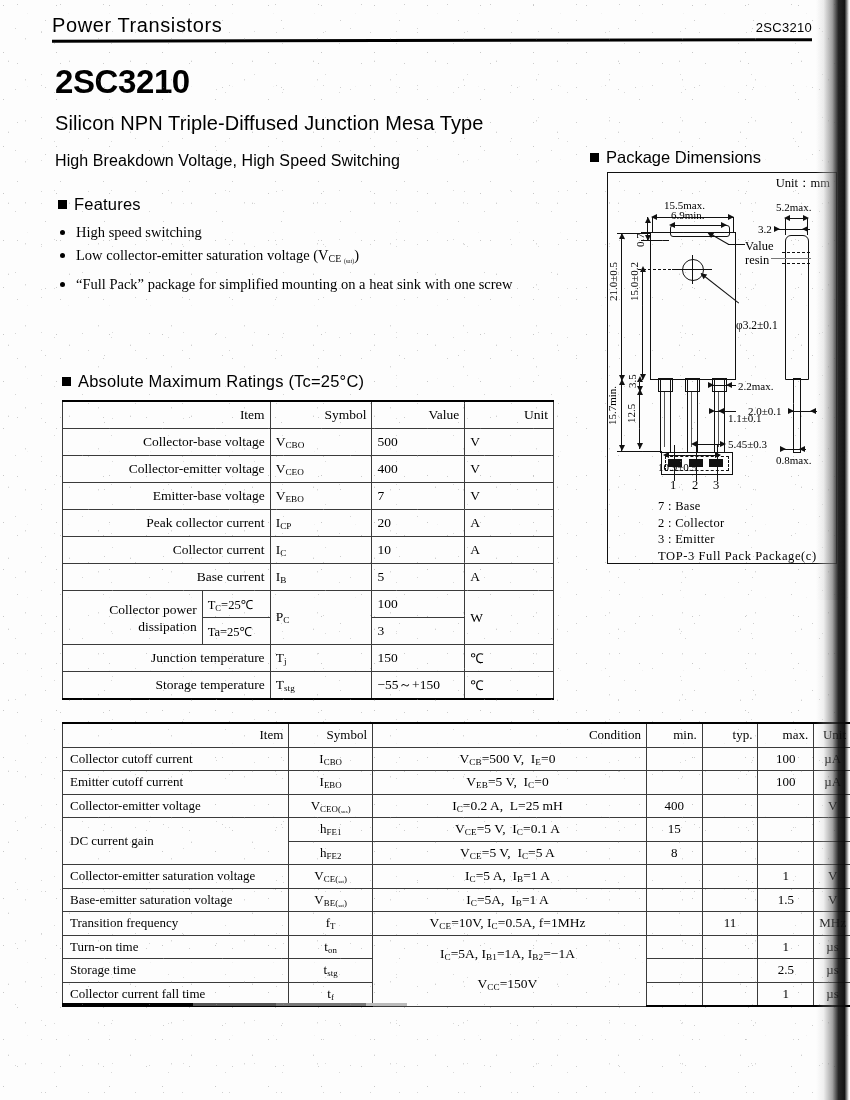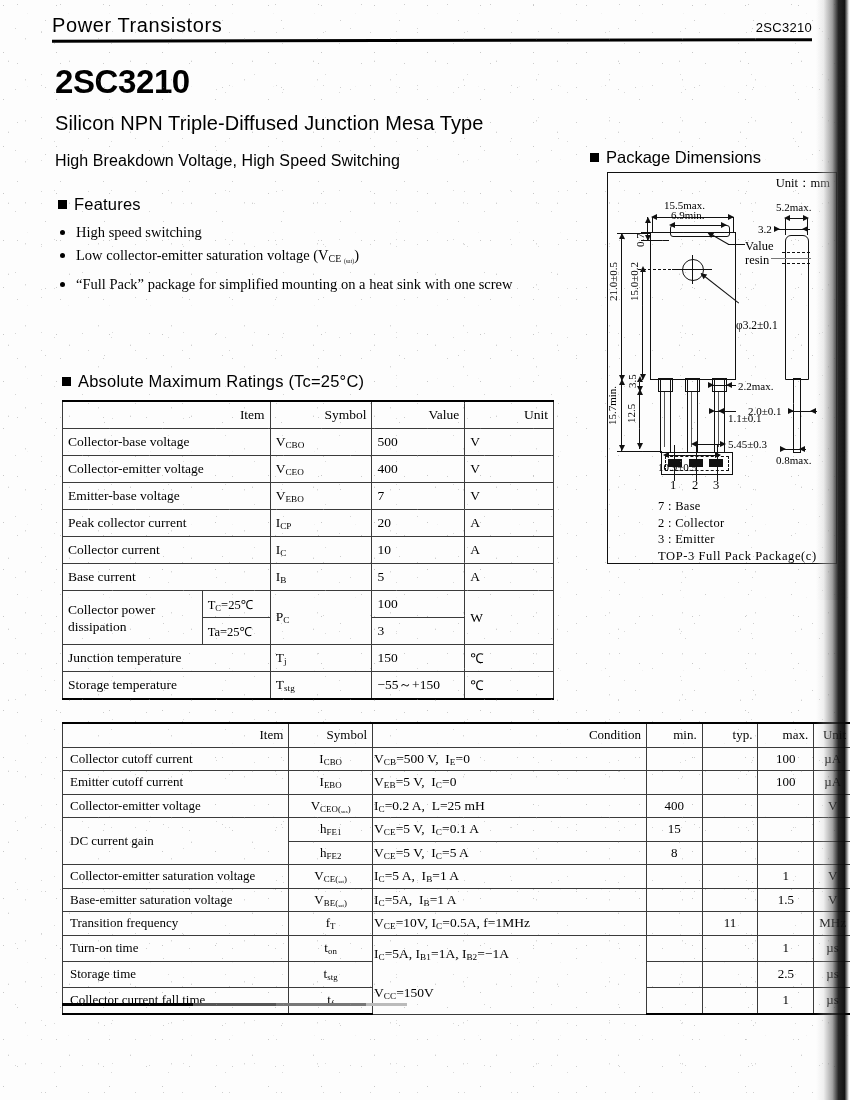--- a/index.html
+++ b/index.html
@@ -173,29 +173,29 @@
     text-align: right;
     font-size: 14px;
     height: 26px;
   }
   .t-top { border-top: 2.5px solid #000 !important; }
   .t-bot { border-bottom: 2.5px solid #000 !important; }
 
   
   #amr { left: 62px; top: 400px; width: 492px; }
   #amr td { height: 26px; font-size: 13.5px; }
-  #amr .item { text-align: left; padding-left: 5px; }
+  #amr .item { text-align: right; padding-left: 5px; }
   #amr .ctr { text-align: left; }
 
   
   #ec { left: 62px; top: 722px; width: 790px; }
   #ec td { height: 22.5px; font-size: 13px; }
   #ec .item { text-align: left; padding-left: 7px; }
   #ec .ctr { text-align: center; }
-  #ec .cond { text-align: left; padding-left: 1px; font-size: 13.5px; }
+  #ec .cond { text-align: center; padding-left: 1px; font-size: 13.5px; }
 
   
   .pkg-head {
     position: absolute;
     left: 590px; top: 148px;
     font-size: 16.5px;
   }
   .pkg-box {
     position: absolute;
     left: 570px; top: 172px;
@@ -464,21 +464,21 @@
         <td class="cond">V<sub>CE</sub>=10V, I<sub>C</sub>=0.5A, f=1MHz</td>
         <td class="ctr"></td>
         <td class="ctr">11</td>
         <td class="ctr"></td>
         <td class="ctr">MHz</td>
       </tr>
 
       <tr>
         <td class="item">Turn-on time</td>
         <td class="ctr">t<sub>on</sub></td>
-        <td class="cond" rowspan="3" style="line-height:36px;">
+        <td class="cond" rowspan="3" style="line-height:25px;">
           <div>I<sub>C</sub>=5A, I<sub>B1</sub>=1A, I<sub>B2</sub>=−1A</div>
           <div>V<sub>CC</sub>=150V</div>
         </td>
         <td class="ctr"></td>
         <td class="ctr"></td>
         <td class="ctr">1</td>
         <td class="ctr">µs</td>
       </tr>
       <tr>
         <td class="item">Storage time</td>

